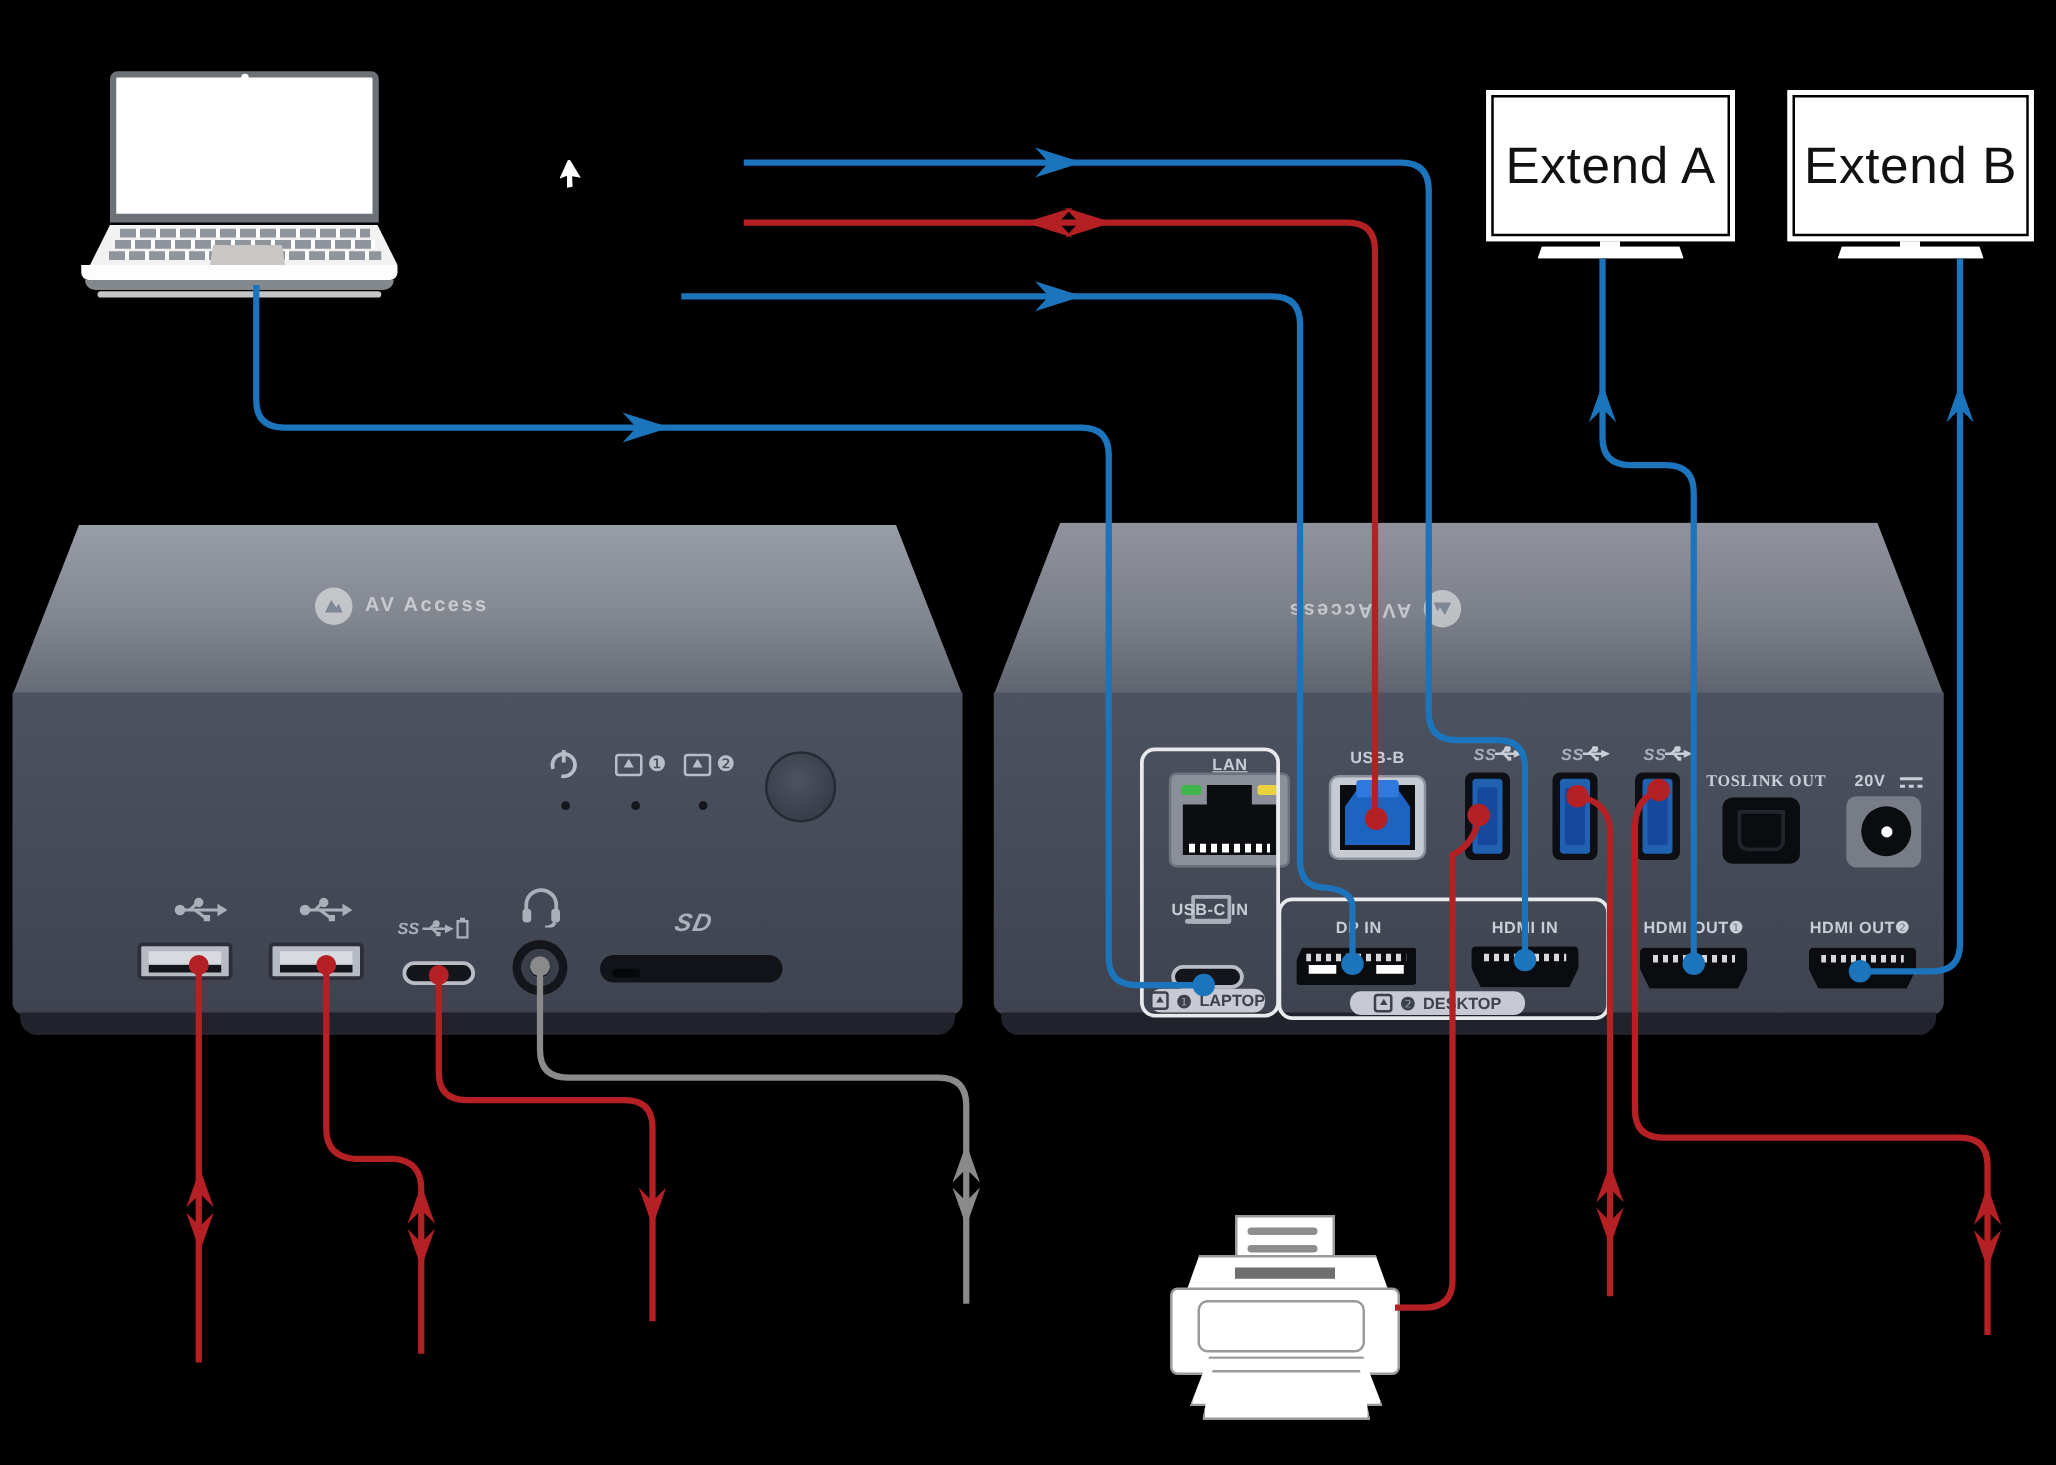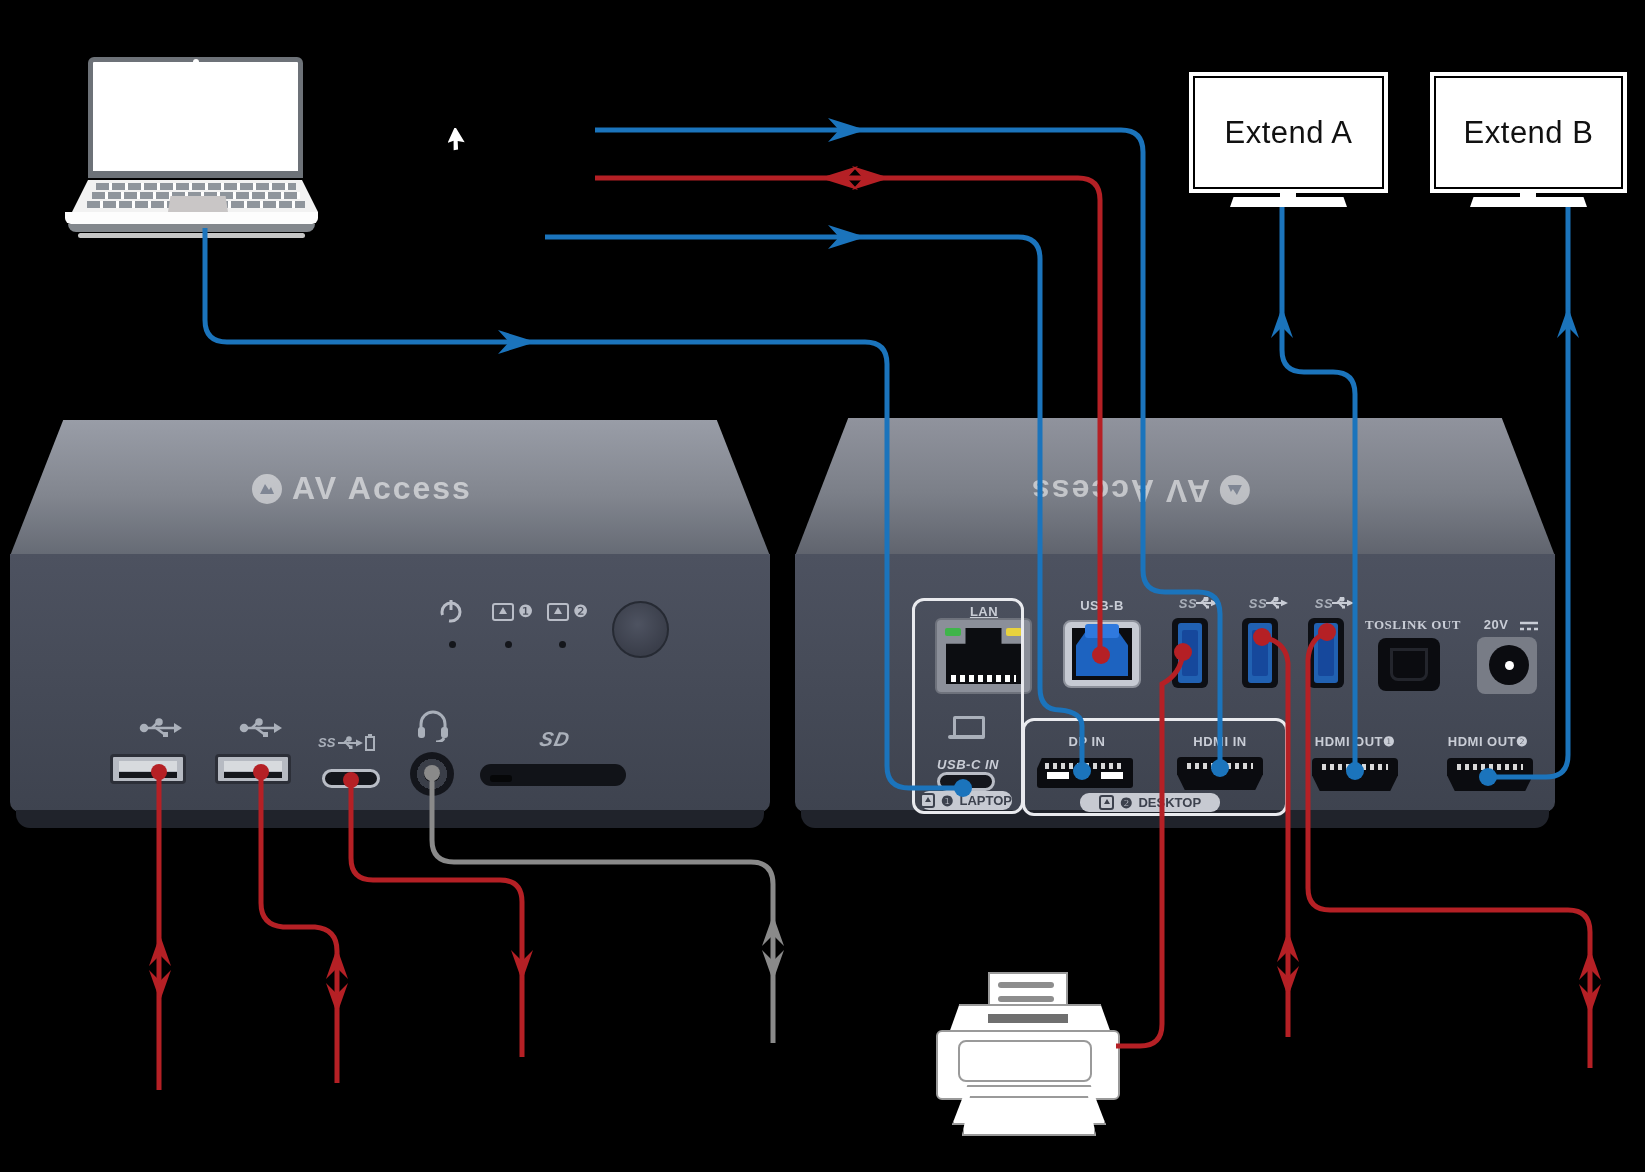--- a/index.html
+++ b/index.html
@@ -4,21 +4,21 @@
 <style>
   html,body{margin:0;padding:0;}
   body{width:1645px;height:1172px;background:#000;position:relative;overflow:hidden;
        font-family:"Liberation Sans", sans-serif;}
   .abs{position:absolute;}
 
   
   .monitor{position:absolute;background:#fff;border:4px solid #fff;box-sizing:border-box;}
   .monitor .screen{position:absolute;inset:0;background:#fff;border:2px solid #000;
       display:flex;align-items:center;justify-content:center;}
-  .monitor .screen span{font-size:31px;color:#111;letter-spacing:0.5px;}
+  .monitor .screen span{font-size:41px;color:#111;letter-spacing:0.5px;}
   .stand-neck{position:absolute;background:#fff;}
   .stand-base{position:absolute;background:#fff;clip-path:polygon(3% 0,97% 0,100% 100%,0 100%);}
 
   
   .lap-lid{position:absolute;left:88px;top:57px;width:215px;height:121px;background:#fff;
       border:5px solid #6d7278;border-bottom:7px solid #6d7278;border-radius:6px 6px 0 0;box-sizing:border-box;}
   .lap-cam{position:absolute;left:193px;top:59px;width:6px;height:6px;border-radius:50%;background:#fff;}
   .lap-deck{position:absolute;left:72px;top:180px;width:246px;height:32px;background:#f2f2f2;
       clip-path:polygon(6.5% 0,93.5% 0,100% 100%,0 100%);}
   .lap-keys{position:absolute;background:repeating-linear-gradient(90deg,#8f959c 0 13px,#ffffff 13px 16px);}
@@ -29,21 +29,21 @@
   .lap-shadow{position:absolute;left:78px;top:233px;width:227px;height:5px;background:#e9e9e9;opacity:.85;border-radius:3px;}
 
   
   .dock-top{position:absolute;border-radius:26px 26px 0 0;}
   .dock-front{position:absolute;border-radius:0 0 10px 10px;}
   .dock-lip{position:absolute;background:#20232b;border-radius:0 0 14px 14px;}
   .ft{background:linear-gradient(180deg,#999da7 0%,#82868f 55%,#656a74 100%);
       clip-path:polygon(7% 0,93% 0,100% 100%,0 100%);}
   .bt{background:linear-gradient(180deg,#90939d 0%,#7b7f88 55%,#5f636d 100%);
       clip-path:polygon(7% 0,93% 0,100% 100%,0 100%);}
-  .brand{color:rgba(255,255,255,.55);font-size:32px;font-weight:bold;letter-spacing:2px;
+  .brand{color:rgba(255,255,255,.55);font-size:16px;font-weight:bold;letter-spacing:2px;
       display:flex;align-items:center;gap:10px;}
   .brand .ring{width:30px;height:30px;border-radius:50%;background:rgba(255,255,255,.5);
       display:flex;align-items:center;justify-content:center;}
   .brand .ring svg{display:block;}
   .rot180{transform:rotate(180deg);}
 
   .plabel{position:absolute;color:#c9cdd6;font-size:13px;font-weight:bold;letter-spacing:.5px;
       text-align:center;white-space:nowrap;}
   .num{font-size:13px;}
 
@@ -338,21 +338,21 @@
   </div>
 <div class="dc-outer"></div>
 <div class="dc-hole"></div>
 <div class="dc-pin"></div>
 
 <div class="groupbox" style="left:912px;top:598px;width:106px;height:210px;"></div>
 <div class="lapicon" style="left:948px;top:716px;">
   <span class="scr"></span>
     <span class="bs"></span>
 </div>
-<div class="plabel" style="left:928px;top:757px;width:80px;font-style:italic;">USB-C IN</div>
+<div class="plabel" style="left:928px;top:720px;width:80px;">USB-C IN</div>
 <div class="usbc" style="left:937px;top:772px;"></div>
 <div class="badge" style="left:920px;top:791px;width:92px;height:19px;">
   <span class="dockicon"></span>
   <span class="bnum">❶</span>
   <span>LAPTOP</span>
 </div>
 
 <div class="groupbox" style="left:1022px;top:718px;width:260px;height:92px;"></div>
 <div class="plabel" style="left:1055px;top:734px;width:64px;">DP IN</div>
 <div class="dpport">

